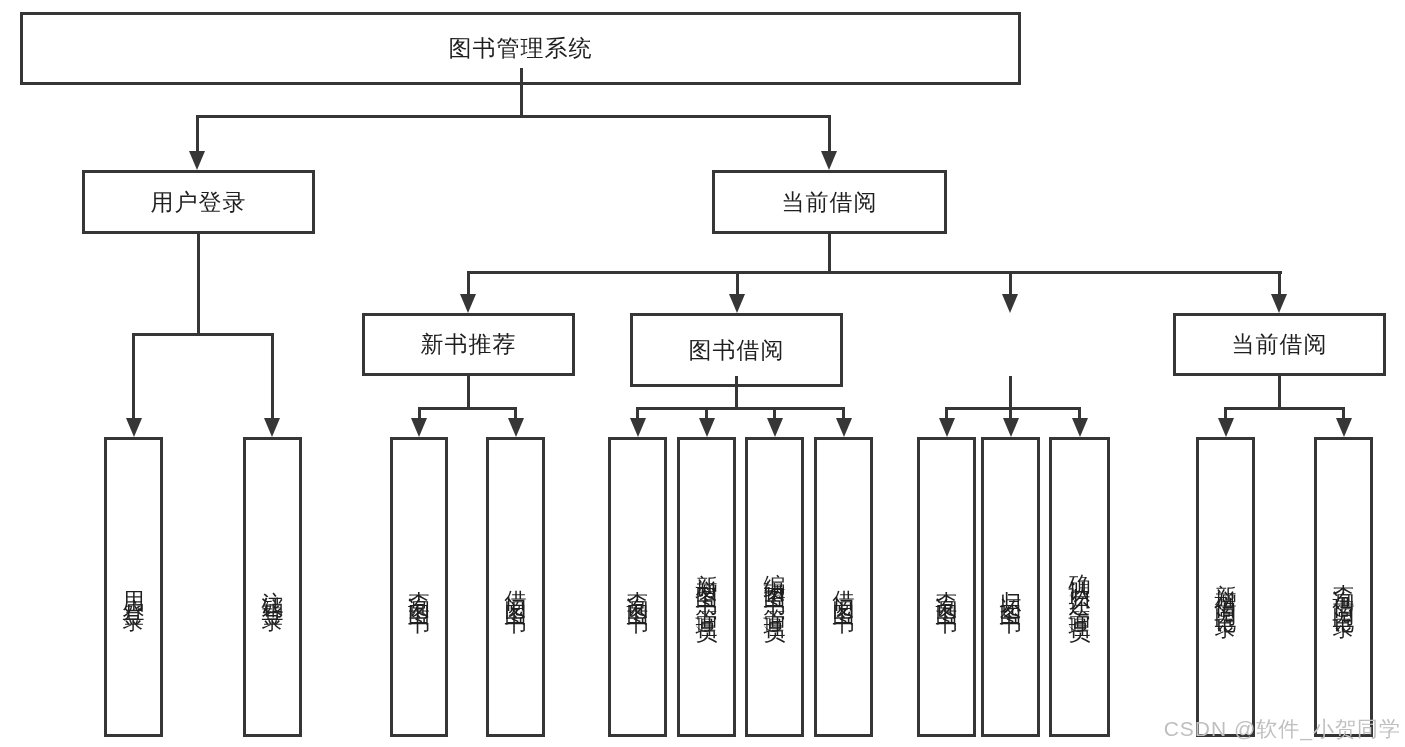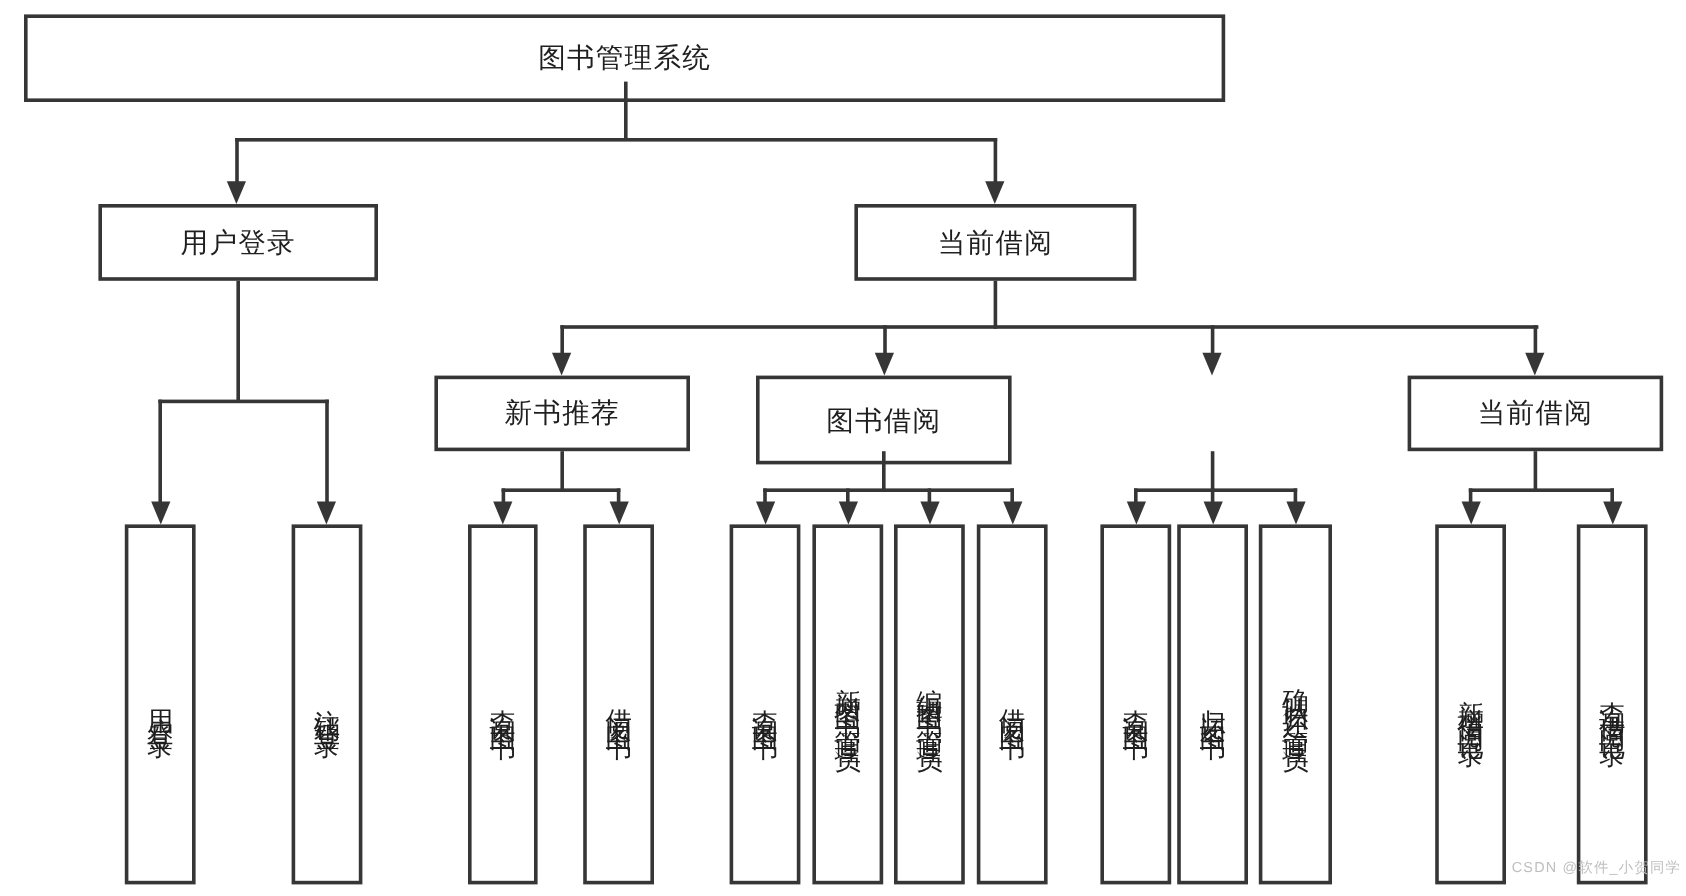--- a/index.html
+++ b/index.html
@@ -18,21 +18,21 @@
   }
   .hline, .vline { position:absolute; background:#363636; }
   .hline { height:3px; }
   .vline { width:3px; }
   .arrow {
     position:absolute; width:0; height:0;
     border-left:8px solid transparent; border-right:8px solid transparent;
     border-top:19px solid #363636;
   }
   .watermark {
-    position:absolute; color:#bfbfbf; font-size:12px; letter-spacing:1px;
+    position:absolute; color:#bfbfbf; font-size:21px; letter-spacing:1px;
     white-space:nowrap;
   }
 </style>
 </head>
 <body>
 
 <div class="stage">
 
   <div class="box" style="left:20px; top:12px; width:1001px; height:73px;">图书管理系统</div>
 

